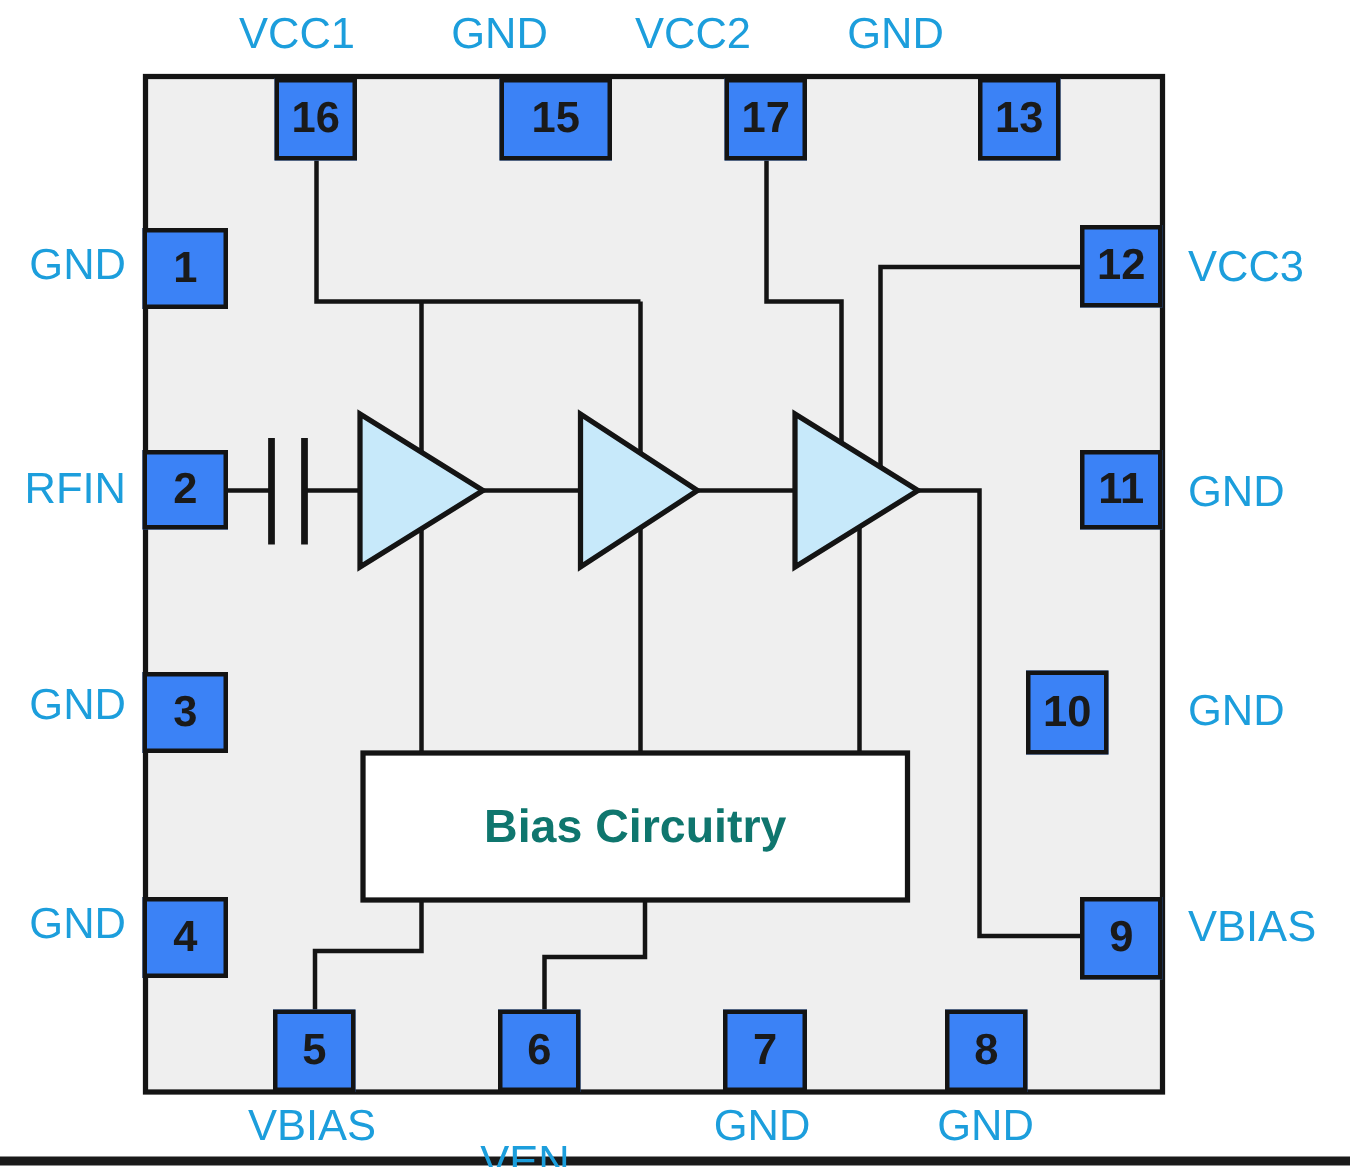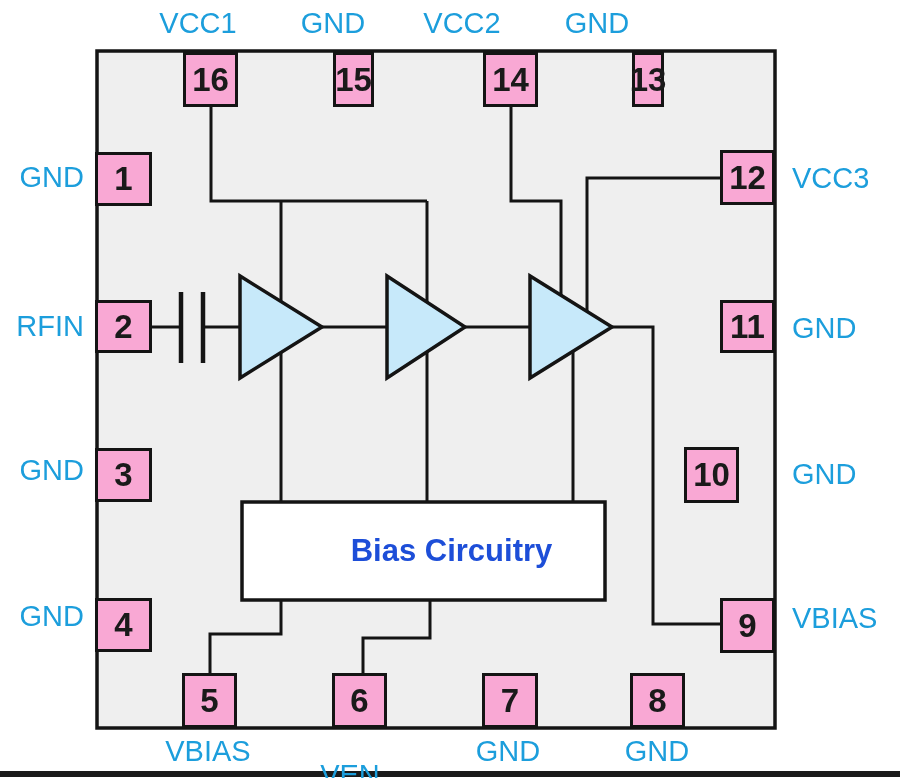--- a/index.html
+++ b/index.html
@@ -8,50 +8,49 @@
     width: 900px;
     height: 778px;
     background: #ffffff;
     overflow: hidden;
     font-family: "Liberation Sans", sans-serif;
   }
   .layer-svg { position: absolute; left: 0; top: 0; }
   .pin {
     position: absolute;
     box-sizing: border-box;
-    background: #f9a8d4;
+    background: #3b82f6;
     border: 3.5px solid #141414;
     display: flex;
     align-items: center;
     justify-content: center;
     font-weight: bold;
-    font-size: 33px;
+    font-size: 29px;
     color: #1a1a1a;
     font-family: "Liberation Sans", sans-serif;
   }
   .lbl {
     position: absolute;
     font-weight: normal;
     font-size: 29px;
     color: #1C9EDC;
     white-space: nowrap;
     height: 30px;
     line-height: 30px;
     font-family: "Liberation Sans", sans-serif;
   }
   .lbl-top, .lbl-bottom { transform: translateX(-50%); }
   .lbl-left { right: 816px; text-align: right; }
   .lbl-right { left: 792px; text-align: center; }
   .bias-label {
     position: absolute;
     left: 242px; top: 502px; width: 363px; height: 98px;
     display: flex; align-items: center; justify-content: center;
-    font-weight: bold; font-size: 31px; color: #1d4ed8;
+    font-weight: bold; font-size: 31px; color: #0f766e;
     font-family: "Liberation Sans", sans-serif;
-    padding-left: 28px;
   }
 </style>
 </head>
 <body>
 
 <div class="stage">
 
   <svg class="layer-svg" width="900" height="778" viewBox="0 0 900 778">
 
     <rect x="97" y="51" width="678" height="677" fill="#EFEFEF" stroke="#141414" stroke-width="3.5"></rect>
@@ -84,23 +83,23 @@
     </g>
 
     <rect x="242" y="502" width="363" height="98" fill="#ffffff" stroke="#141414" stroke-width="3.5"></rect>
 
     <rect x="0" y="771" width="900" height="6" fill="#1a1a1a"></rect>
   </svg>
 
   <div class="bias-label">Bias Circuitry</div>
 
   <div class="pin" style="left:183px;top:52px;width:55px;height:55px">16</div>
-  <div class="pin" style="left:333px;top:52px;width:41px;height:55px">15</div>
-  <div class="pin" style="left:483px;top:52px;width:55px;height:55px">14</div>
-  <div class="pin" style="left:632px;top:52px;width:32px;height:55px">13</div>
+  <div class="pin" style="left:333px;top:52px;width:75px;height:55px">15</div>
+  <div class="pin" style="left:483px;top:52px;width:55px;height:55px">17</div>
+  <div class="pin" style="left:652px;top:52px;width:55px;height:55px">13</div>
 
   <div class="pin" style="left:95px;top:152px;width:57px;height:54px">1</div>
   <div class="pin" style="left:95px;top:300px;width:57px;height:53px">2</div>
   <div class="pin" style="left:95px;top:448px;width:57px;height:54px">3</div>
   <div class="pin" style="left:95px;top:598px;width:57px;height:54px">4</div>
 
   <div class="pin" style="left:720px;top:150px;width:55px;height:55px">12</div>
   <div class="pin" style="left:720px;top:300px;width:55px;height:53px">11</div>
   <div class="pin" style="left:684px;top:447px;width:55px;height:56px">10</div>
   <div class="pin" style="left:720px;top:598px;width:55px;height:55px">9</div>

